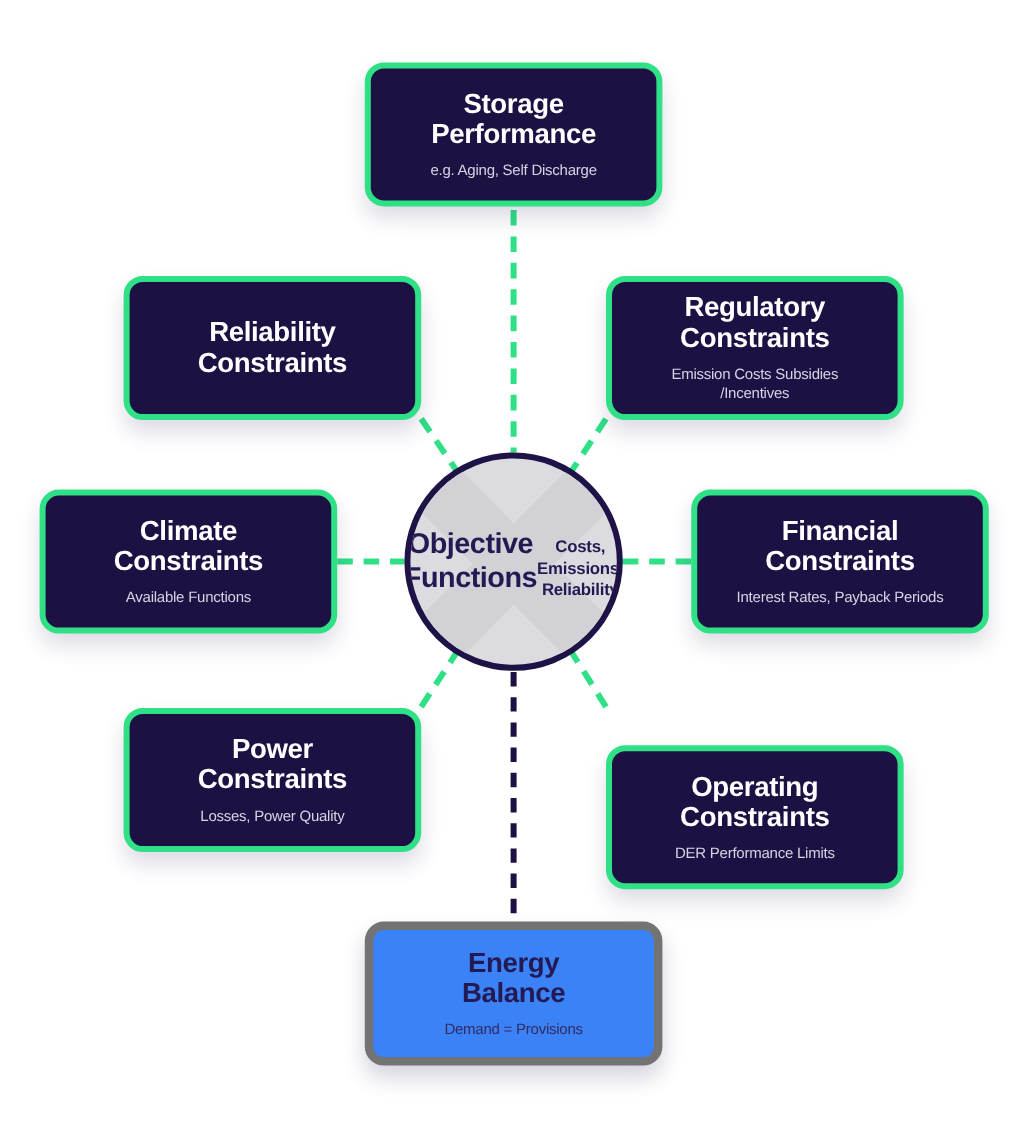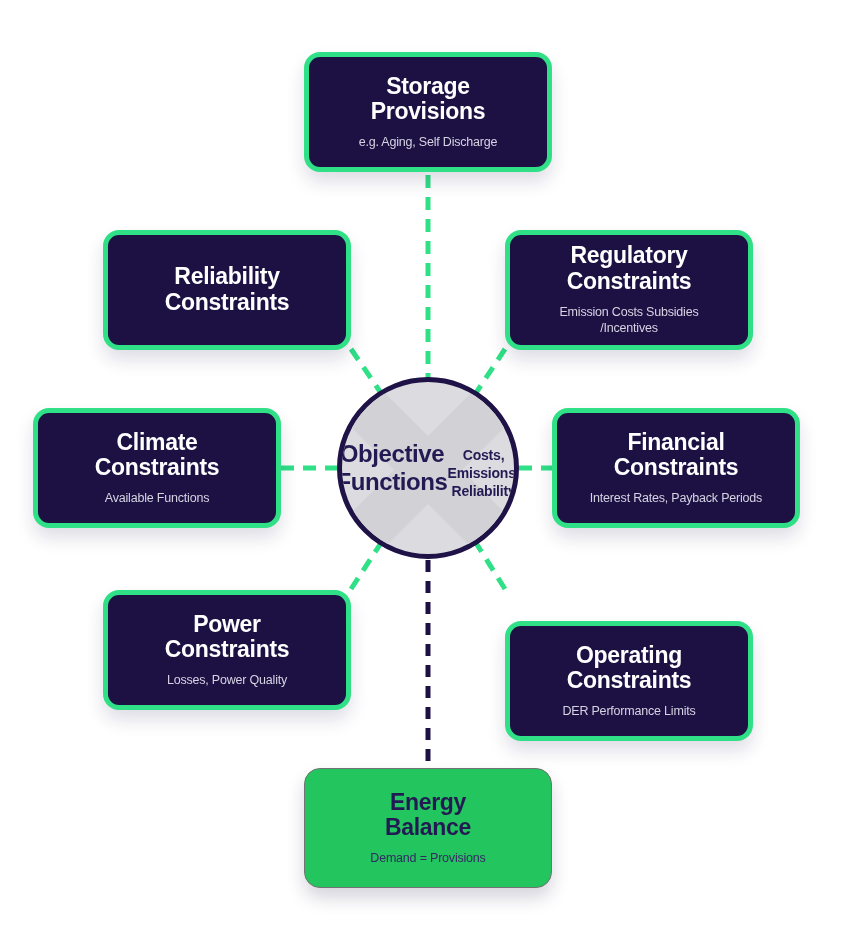--- a/index.html
+++ b/index.html
@@ -34,22 +34,22 @@
     text-align: center;
     padding: 6px 10px;
     z-index: 2;
   }
   .node.dark {
     background: #1d1144;
     border: 5px solid #30e086;
     box-shadow: 0 10px 18px rgba(29, 17, 68, 0.14);
   }
   .node.light {
-    background: #22c55e;
-    border: 1px solid #737373;
+    background: #3b82f6;
+    border: 7px solid #737373;
     box-shadow: 0 10px 18px rgba(29, 17, 68, 0.18);
   }
   .node-title {
     font-size: 23px;
     font-weight: 700;
     line-height: 1.12;
     color: #ffffff;
     white-space: pre-line;
     letter-spacing: -0.3px;
   }
@@ -62,21 +62,21 @@
     color: #d6d3e3;
     white-space: pre-line;
     letter-spacing: -0.2px;
   }
   .node.light .node-sub { color: #332a63; }
 
   .pos-storage    { left: 304px; top: 52px;  }
   .pos-reliability{ left: 103px; top: 230px; }
   .pos-regulatory { left: 505px; top: 230px; }
   .pos-climate    { left: 33px;  top: 408px; }
-  .pos-financial  { left: 552px; top: 408px; }
+  .pos-financial  { left: 576px; top: 408px; }
   .pos-power      { left: 103px; top: 590px; align-items: center; }
   .pos-operating  { left: 505px; top: 621px; }
   .pos-energy     { left: 304px; top: 768px; }
 
   .center-circle {
     position: absolute;
     left: 337px; top: 377px;
     width: 182px; height: 182px;
     border-radius: 50%;
     background: #dcdbdf;
@@ -140,21 +140,21 @@
     <line x1="351" y1="349" x2="381" y2="393" stroke="#30e086" stroke-width="5" stroke-dasharray="13 9"></line>
     <line x1="505" y1="349" x2="476" y2="393" stroke="#30e086" stroke-width="5" stroke-dasharray="13 9"></line>
     <line x1="351" y1="589" x2="381" y2="543" stroke="#30e086" stroke-width="5" stroke-dasharray="13 9"></line>
     <line x1="505" y1="589" x2="476" y2="543" stroke="#30e086" stroke-width="5" stroke-dasharray="13 9"></line>
 
     <line x1="428" y1="560" x2="428" y2="766" stroke="#1d1144" stroke-width="5" stroke-dasharray="12 9"></line>
   </svg>
 
   <div class="node dark pos-storage">
     <div class="node-title">Storage
-Provisions</div>
+Performance</div>
     <div class="node-sub">e.g. Aging, Self Discharge</div>
   </div>
 
   <div class="node dark pos-reliability">
     <div class="node-title">Reliability
 Constraints</div>
   </div>
 
   <div class="node dark pos-regulatory">
     <div class="node-title">Regulatory

